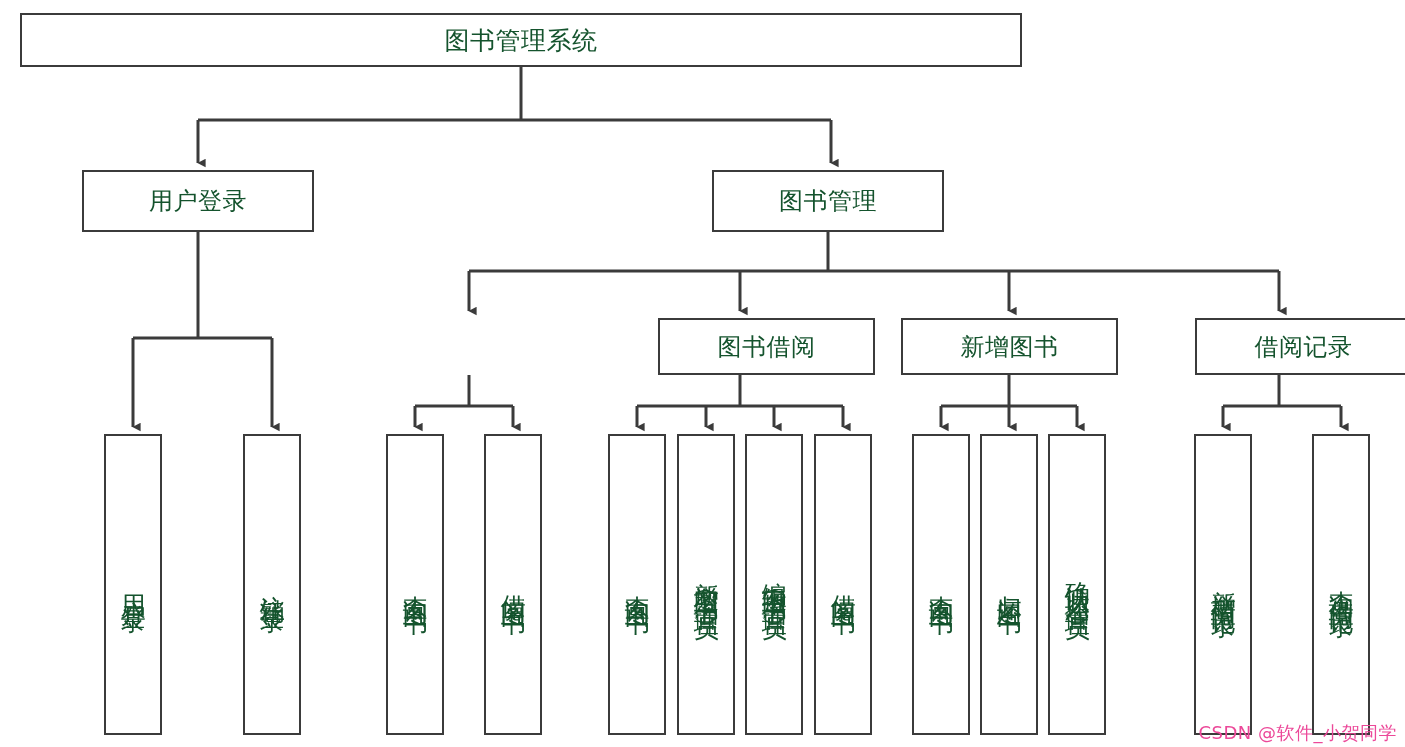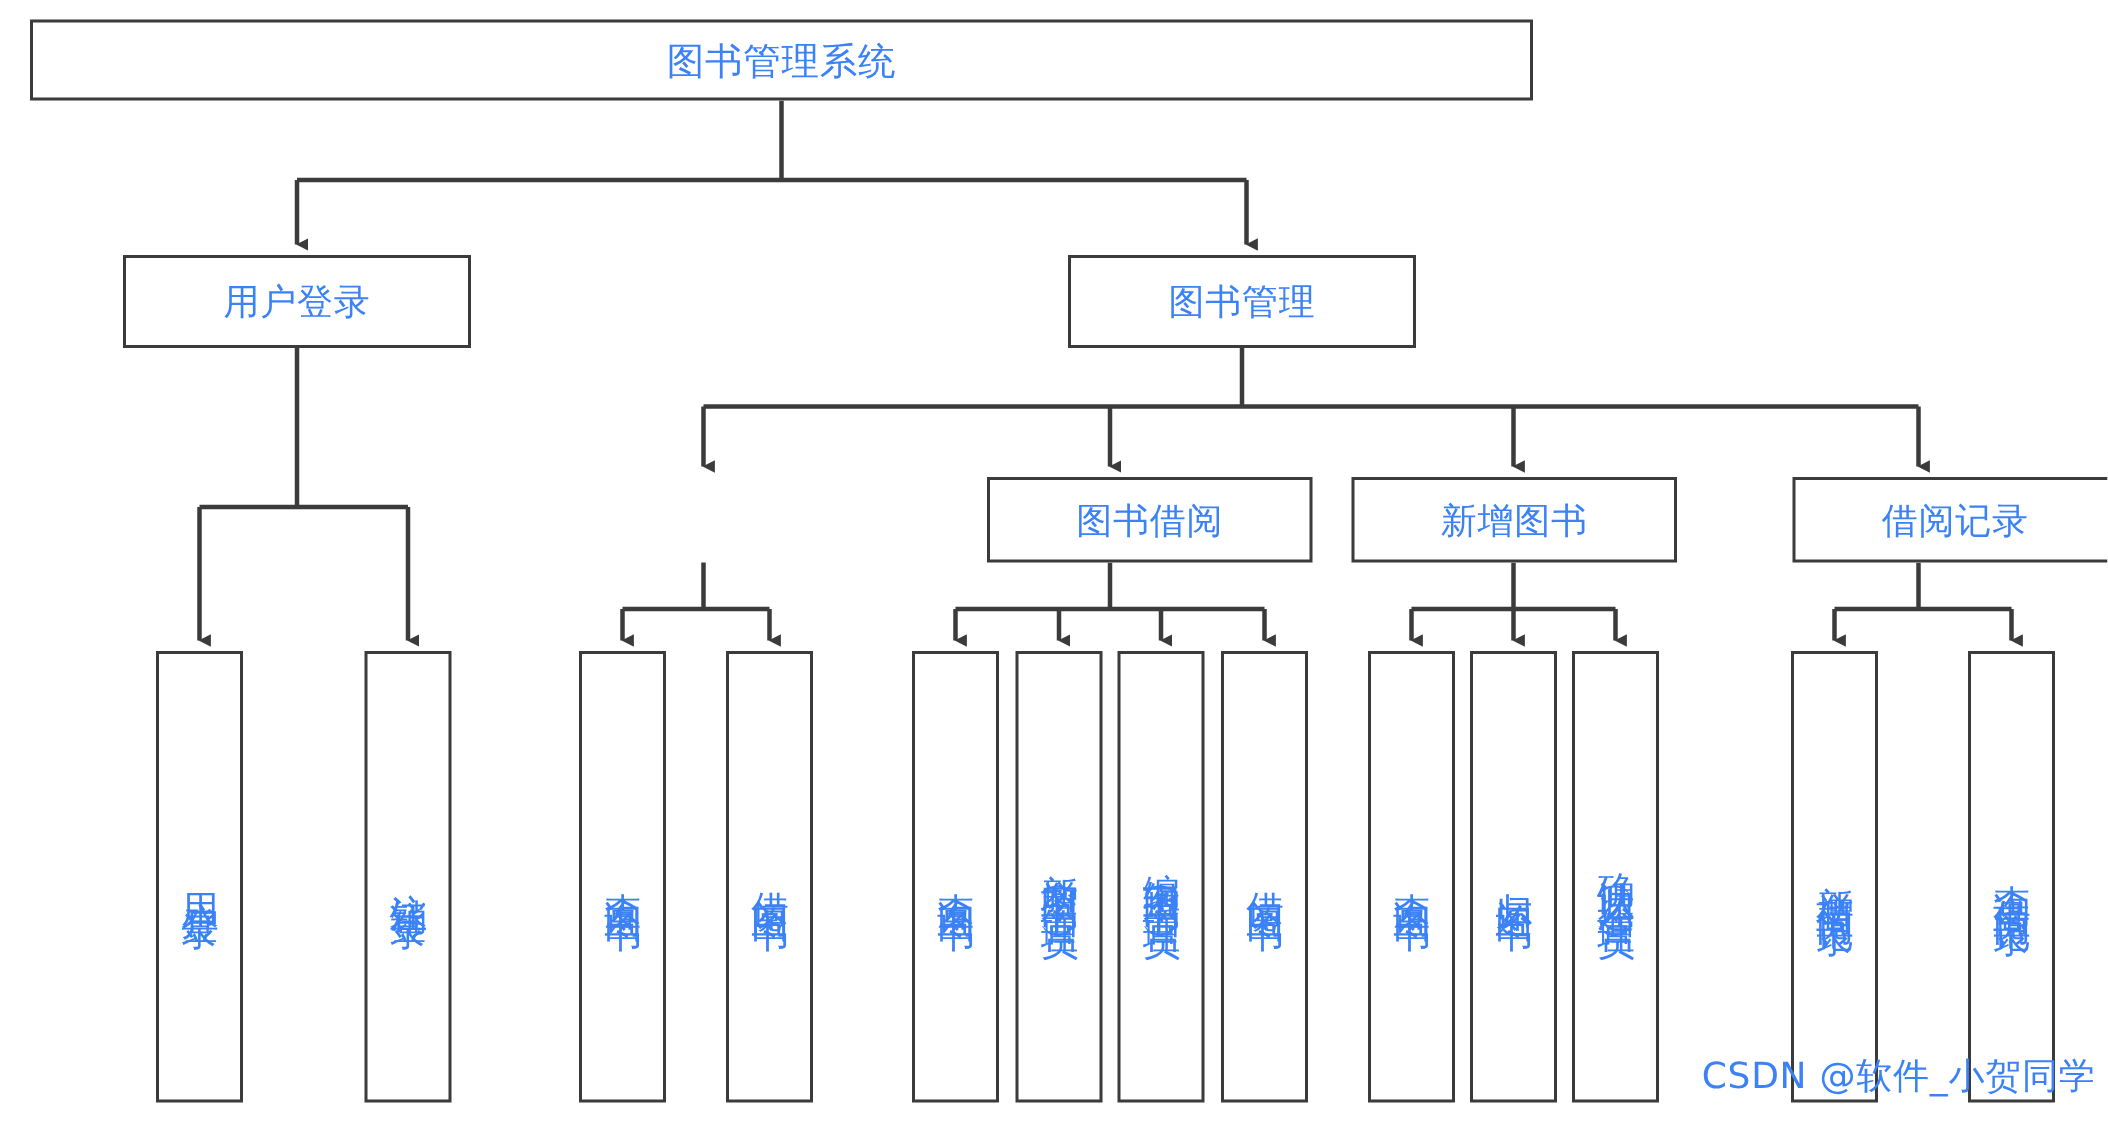--- a/index.html
+++ b/index.html
@@ -27,21 +27,21 @@
     pointer-events: none;
   }
   .node {
     position: absolute;
     box-sizing: border-box;
     background: #ffffff;
     border: 2.5px solid #3b3b3b;
     display: flex;
     align-items: center;
     justify-content: center;
-    color: #3b82f6;
+    color: #14532d;
     z-index: 3;
   }
   .node-label {
     display: block;
     white-space: nowrap;
     letter-spacing: 0.5px;
   }
   
   .node.level-1 {
     left: 20px;
@@ -81,23 +81,23 @@
     writing-mode: vertical-rl;
     text-orientation: upright;
     font-size: 25px;
     line-height: 1.18;
     letter-spacing: 5px;
     white-space: nowrap;
   }
   .watermark {
     position: absolute;
     right: 8px;
-    bottom: 14px;
-    font-size: 24px;
-    color: #3b82f6;
+    bottom: 2px;
+    font-size: 18px;
+    color: #ec4899;
     white-space: nowrap;
     z-index: 6;
     letter-spacing: 0.5px;
   }
 </style>
 </head>
 <body>
 
 <div id="diagram-root">
 

